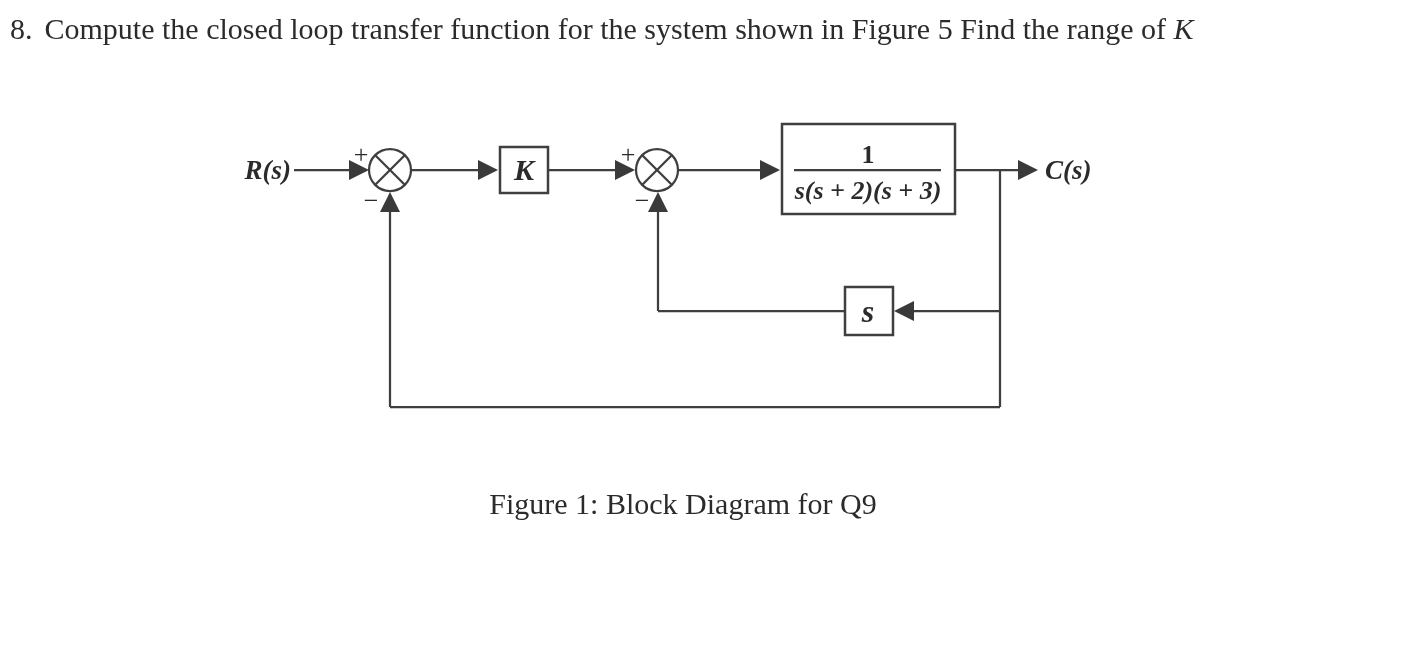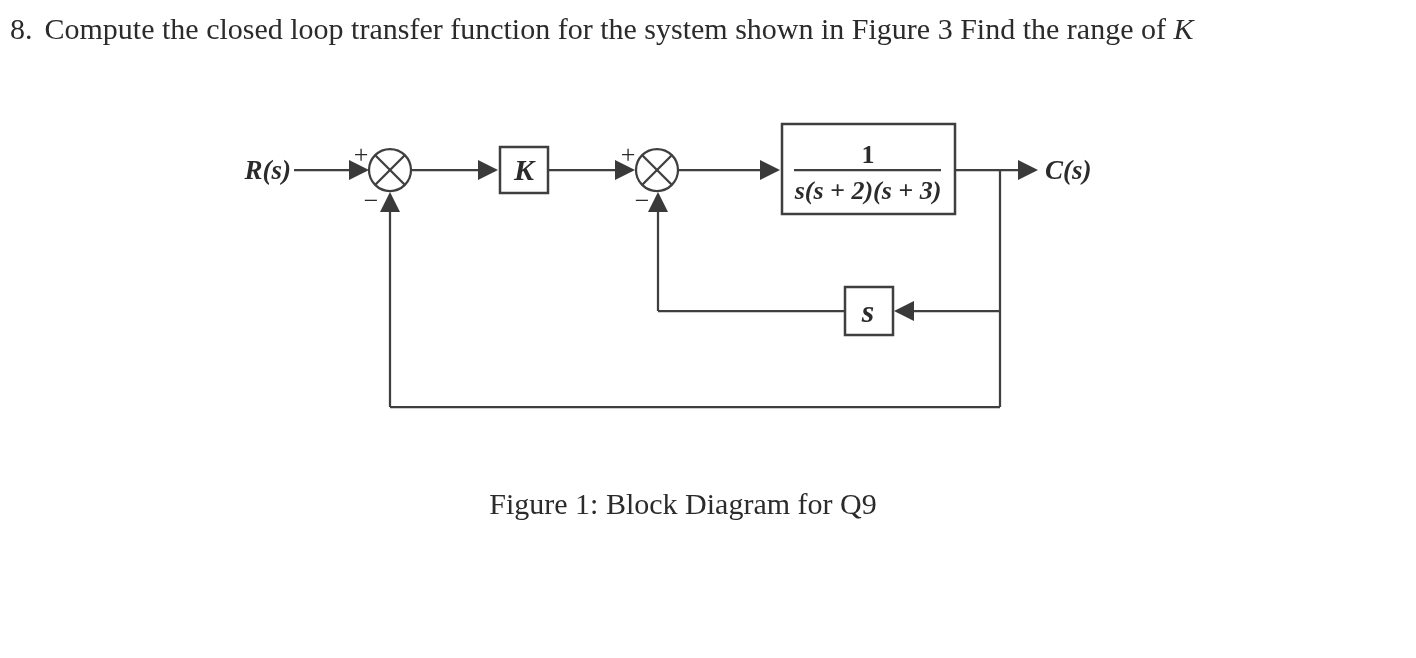--- a/index.html
+++ b/index.html
@@ -27,21 +27,21 @@
   .lbl-io{font-size:27px;}
   .lbl-gain{font-size:30px;}
   .lbl-frac{font-size:26px;}
   .lbl-s{font-size:32px;}
 </style>
 </head>
 <body>
 
 <div class="page">
 
-  <p class="textline problem"><span class="num">8.</span><span>Compute the closed loop transfer function for the system shown in Figure 3 Find the range of</span> <span class="ksym">K</span></p>
+  <p class="textline problem"><span class="num">8.</span><span>Compute the closed loop transfer function for the system shown in Figure 5 Find the range of</span> <span class="ksym">K</span></p>
 
   <svg class="diagram" width="1416" height="658" viewBox="0 0 1416 658" xmlns="http://www.w3.org/2000/svg">
     <defs>
       <marker id="arr" viewBox="0 0 10 10" refX="8.5" refY="5" markerWidth="9" markerHeight="9" orient="auto">
         <path d="M0,0 L10,5 L0,10 z" fill="#3a3a3a"></path>
       </marker>
     </defs>
 
     <line class="wire" x1="1000" y1="170" x2="1000" y2="407"></line>
     <line class="wire" x1="1000" y1="311" x2="897" y2="311" marker-end="url(#arr)"></line>

